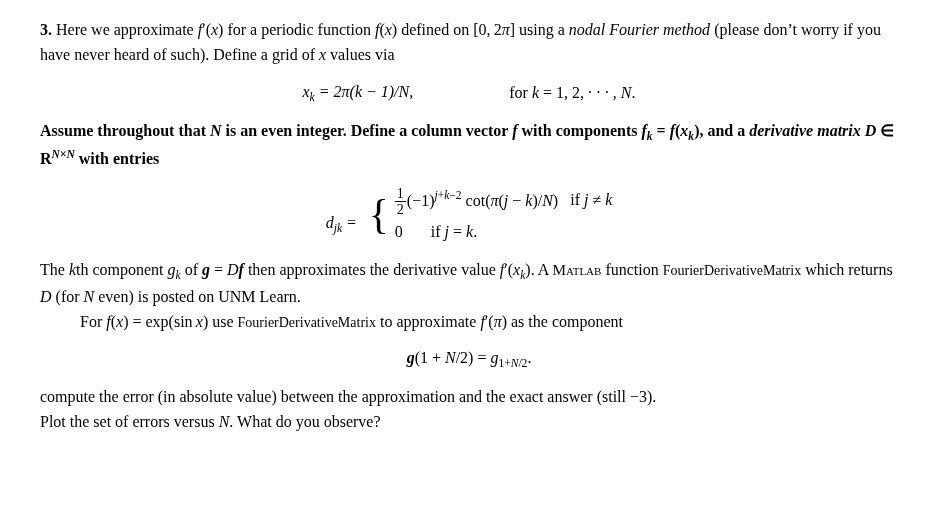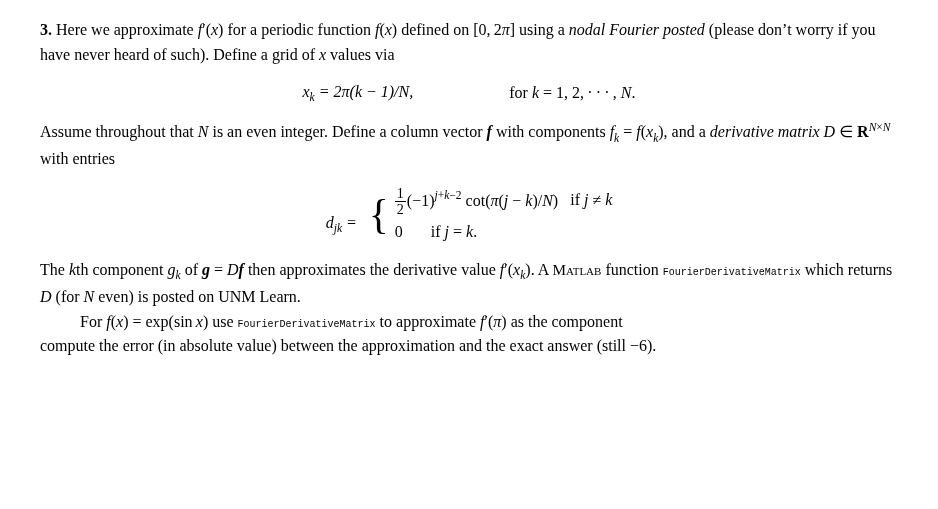--- a/index.html
+++ b/index.html
@@ -20,23 +20,23 @@
       font-weight: bold;
     }
     .math-display-wide {
       display: flex;
       justify-content: center;
       align-items: center;
       margin: 12px 0;
       gap: 36px;
     }
     .monospace {
-      font-family: Liberation Mono, monospace;
+      font-family: Liberation Serif, serif;
       font-style: normal;
-      font-size: 10px;
+      font-size: 14px;
     }
     .sc {
       font-variant: small-caps;
       font-size: 0.95em;
     }
     
     .piecewise {
       display: inline-flex;
       align-items: center;
       vertical-align: middle;
@@ -90,31 +90,31 @@
       text-align: center;
     }
   </style>
 </head>
 <body>
 
 <div class="problem-block">
 
   <p>
     <span class="problem-number">3.</span>
-    <span> Here we approximate <em>f</em>′(<em>x</em>) for a periodic function <em>f</em>(<em>x</em>) defined on [0, 2<em>π</em>] using a <em>nodal Fourier posted</em> (please don’t worry if you have never heard of such). Define a grid of <em>x</em> values via</span>
+    <span> Here we approximate <em>f</em>′(<em>x</em>) for a periodic function <em>f</em>(<em>x</em>) defined on [0, 2<em>π</em>] using a <em>nodal Fourier method</em> (please don’t worry if you have never heard of such). Define a grid of <em>x</em> values via</span>
   </p>
 
   <div class="math-display-wide">
     <span style="font-style:italic;">
       <em>x</em><sub><em>k</em></sub> = 2<em>π</em>(<em>k</em> − 1)/<em>N</em>,
     </span>
     <span style="margin-left: 60px;">for <em>k</em> = 1, 2, · · · , <em>N</em>.</span>
   </div>
 
-  <p style="margin-top:6px;">
+  <p style="margin-top:6px;font-weight:bold;">
     Assume throughout that <em>N</em> is an even integer. Define a column vector <strong><em>f</em></strong> with components <em>f</em><sub><em>k</em></sub> = <em>f</em>(<em>x</em><sub><em>k</em></sub>), and a <em>derivative matrix</em> <em>D</em> ∈ <strong>R</strong><sup><em>N</em>×<em>N</em></sup> with entries
   </p>
 
   <div class="display-center" style="margin: 14px 0;">
     <span style="font-style:italic; margin-right: 12px;"><em>d</em><sub><em>jk</em></sub> =</span>
     <span class="piecewise">
       <span class="piecewise-brace">{</span>
       <div class="piecewise-cases">
         <div class="piecewise-row">
           <span>
@@ -134,20 +134,26 @@
   </div>
 
   <p style="margin-top:6px;">
     The <em>k</em>th component <em>g</em><sub><em>k</em></sub> of <strong><em>g</em></strong> = <em>D</em><strong><em>f</em></strong> then approximates the derivative value <em>f</em>′(<em>x</em><sub><em>k</em></sub>). A <span class="sc">Matlab</span> function <span class="monospace">FourierDerivativeMatrix</span> which returns <em>D</em> (for <em>N</em> even) is posted on UNM Learn.
   </p>
 
   <p style="margin-top:0; margin-left: 40px;">
     For <em>f</em>(<em>x</em>) = exp(sin <em>x</em>) use <span class="monospace">FourierDerivativeMatrix</span> to approximate <em>f</em>′(<em>π</em>) as the component
   </p>
 
+  <div class="g-display">
+    <strong><em>g</em></strong>(1 + <em>N</em>/2) = <em>g</em><sub>1+<em>N</em>/2</sub>.
+  </div>
 
 
   <p>
-    compute the error (in absolute value) between the approximation and the exact answer (still −6).
+    compute the error (in absolute value) between the approximation and the exact answer (still −3).
   </p>
 
+  <p>
+    Plot the set of errors versus <em>N</em>. What do you observe?
+  </p>
 
 </div>
 
 </body></html>

